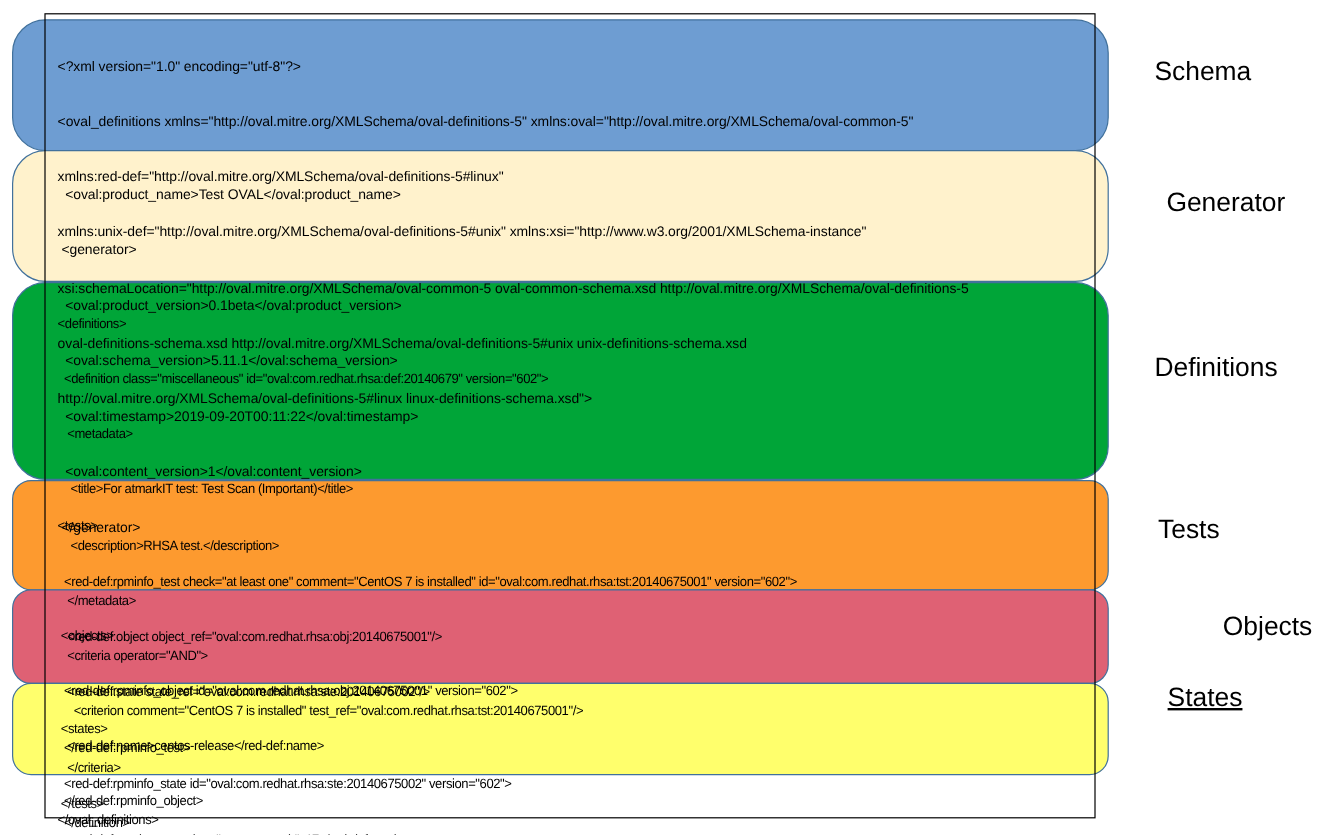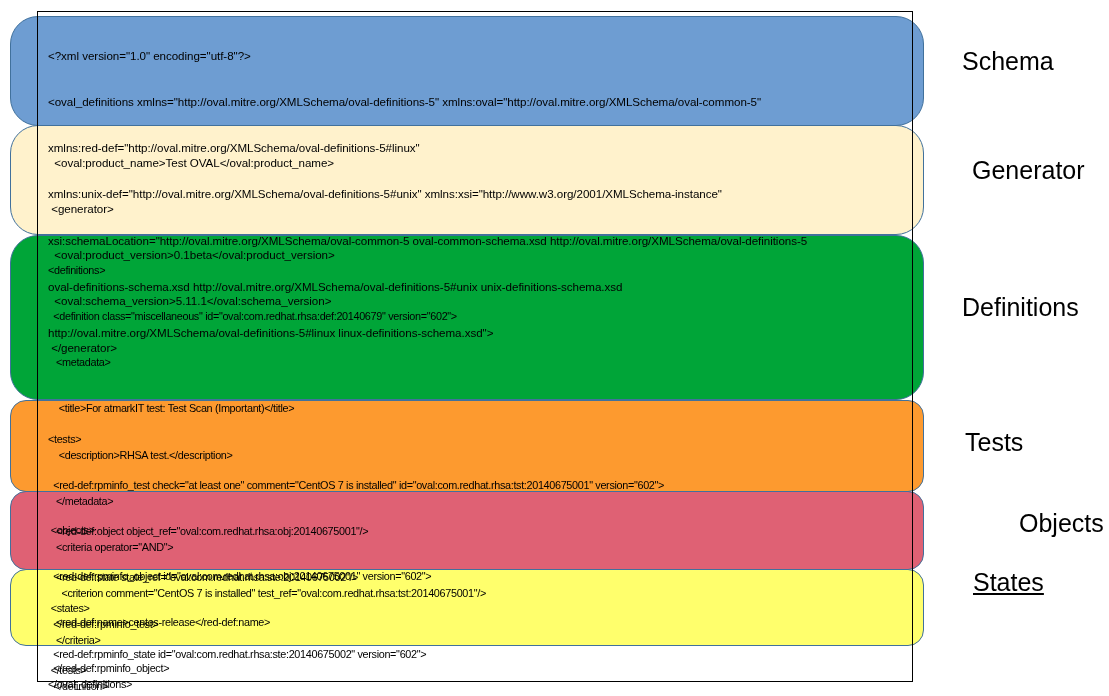--- a/index.html
+++ b/index.html
@@ -46,21 +46,21 @@
     }
     .code.narrow {
       font-size: 11.2px;
       letter-spacing: -0.35px;
       transform: scaleX(0.97);
       transform-origin: left top;
     }
     .code .line { display: block; }
     .label {
       position: absolute;
-      font-size: 25px;
+      font-size: 22px;
       color: #000;
       z-index: 3;
     }
   </style>
 </head>
 <body>
 
 <div class="band" style="top:16px;height:110px;background:#6e9dd2;"></div>
 <div class="band" style="top:125px;height:110px;background:#fff2cc;"></div>
 <div class="band" style="top:235px;height:165px;background:#00a538;"></div>
@@ -78,20 +78,22 @@
   <span class="line">xsi:schemaLocation="http://oval.mitre.org/XMLSchema/oval-common-5 oval-common-schema.xsd http://oval.mitre.org/XMLSchema/oval-definitions-5</span>
   <span class="line">oval-definitions-schema.xsd http://oval.mitre.org/XMLSchema/oval-definitions-5#unix unix-definitions-schema.xsd</span>
   <span class="line">http://oval.mitre.org/XMLSchema/oval-definitions-5#linux linux-definitions-schema.xsd"&gt;</span>
 </div>
 
 <div class="code" style="top:124px;">
   <span class="line">  &lt;oval:product_name&gt;Test OVAL&lt;/oval:product_name&gt;</span>
   <span class="line"> &lt;generator&gt;</span>
   <span class="line">  &lt;oval:product_version&gt;0.1beta&lt;/oval:product_version&gt;</span>
   <span class="line">  &lt;oval:schema_version&gt;5.11.1&lt;/oval:schema_version&gt;</span>
+  <span class="line">  &lt;oval:timestamp&gt;2019-09-20T00:11:22&lt;/oval:timestamp&gt;</span>
+  <span class="line">  &lt;oval:content_version&gt;1&lt;/oval:content_version&gt;</span>
   <span class="line"> &lt;/generator&gt;</span>
 </div>
 
 <div class="code narrow" style="top:232px;">
   <span class="line">&lt;definitions&gt;</span>
   <span class="line">  &lt;definition class="miscellaneous" id="oval:com.redhat.rhsa:def:20140679" version="602"&gt;</span>
   <span class="line">   &lt;metadata&gt;</span>
   <span class="line">    &lt;title&gt;For atmarkIT test: Test Scan (Important)&lt;/title&gt;</span>
   <span class="line">    &lt;description&gt;RHSA test.&lt;/description&gt;</span>
   <span class="line">   &lt;/metadata&gt;</span>

